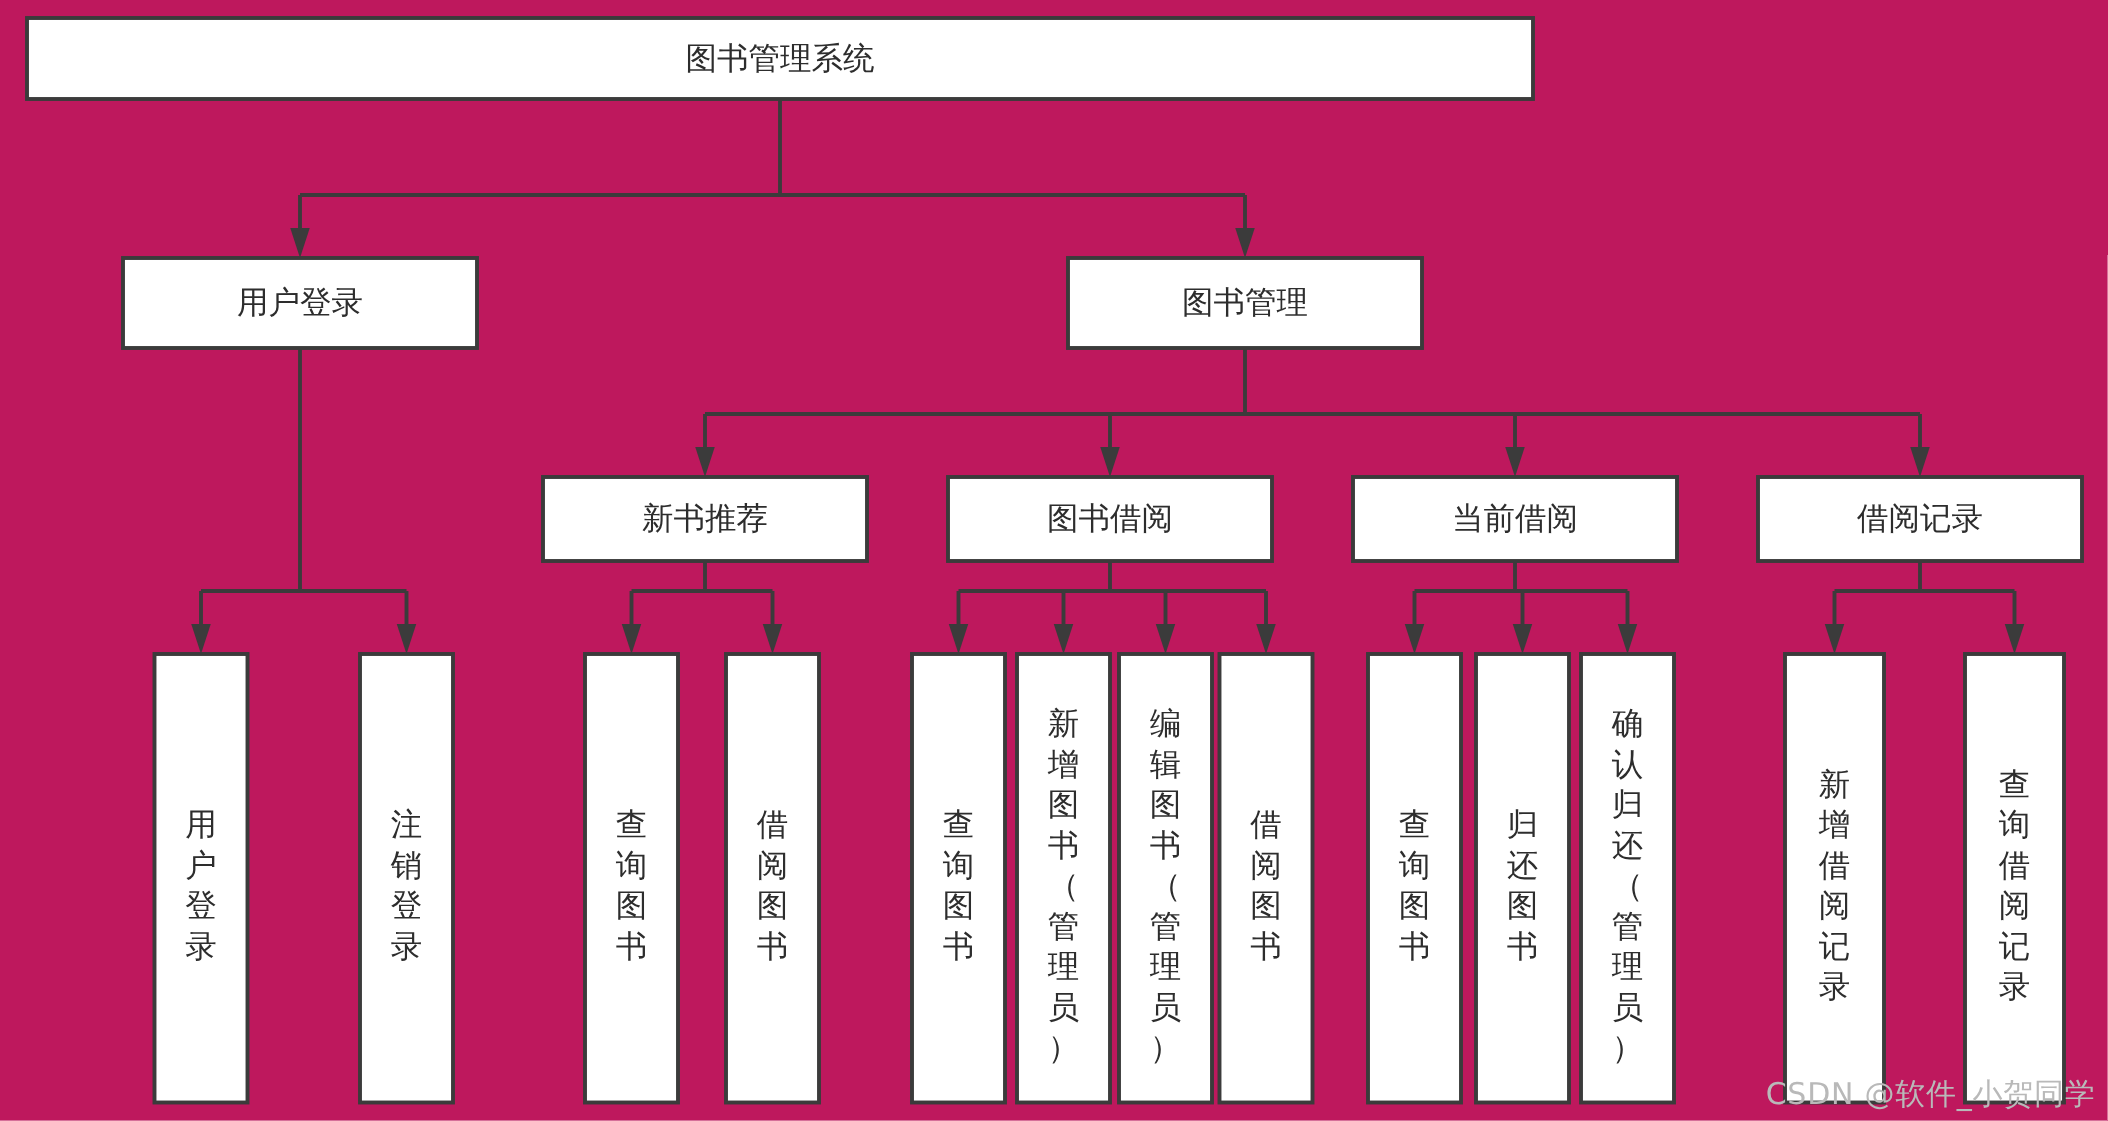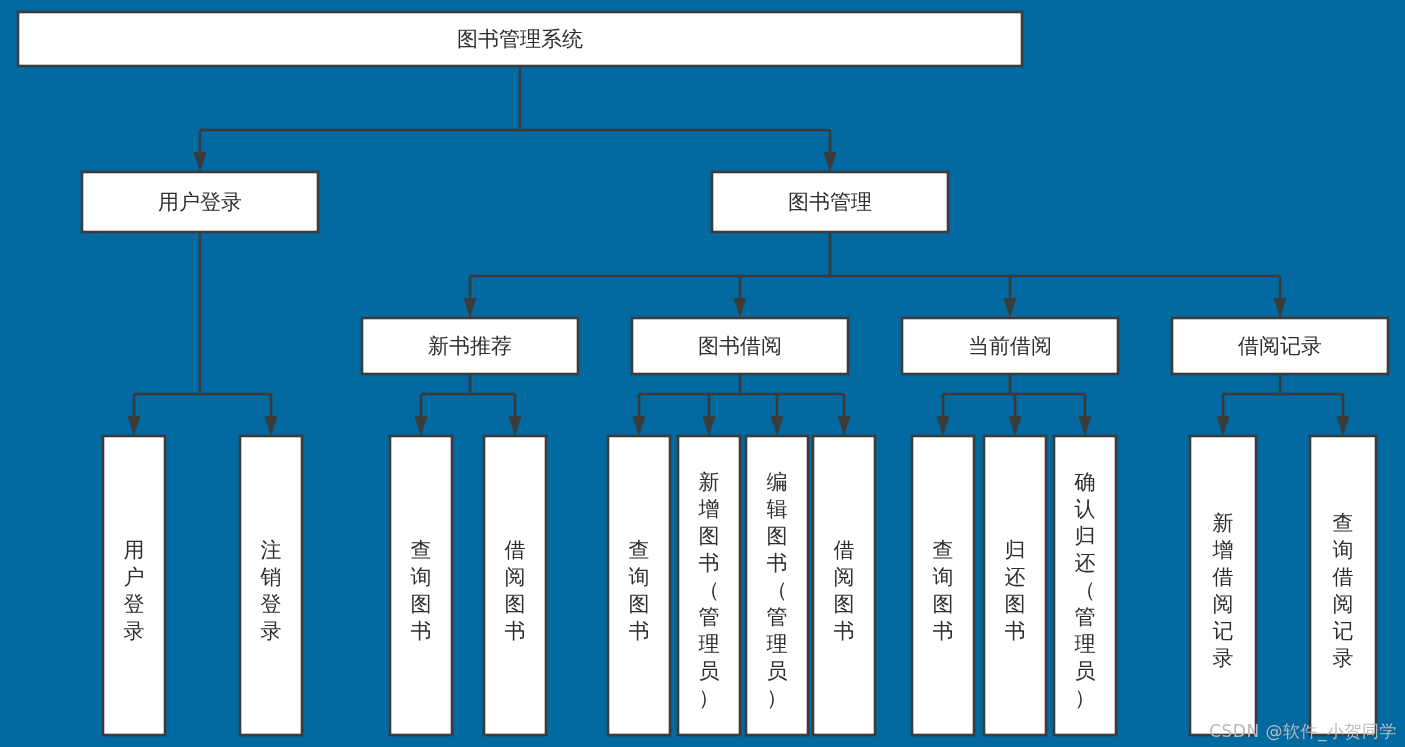--- a/index.html
+++ b/index.html
@@ -12,21 +12,21 @@
     width: 1405px;
     height: 747px;
     font-family: "DejaVu Sans", "Liberation Sans", sans-serif;
     overflow: hidden;
     position: relative;
   }
   #diagram-root {
     position: relative;
     width: 1405px;
     height: 747px;
-    background: #0369a1;
+    background: #be185d;
   }
   svg#diagram-svg {
     position: absolute;
     left: 0;
     top: 0;
     width: 1405px;
     height: 747px;
     display: block;
   }
   .node-box {
@@ -52,21 +52,21 @@
     dominant-baseline: middle;
   }
   .node-label.vertical-label {
     font-size: 21px;
   }
   .watermark-text {
     position: absolute;
     right: 8px;
     bottom: 4px;
     font-family: "DejaVu Sans", "Liberation Sans", sans-serif;
-    font-size: 17px;
+    font-size: 20px;
     color: #b9b9b9;
     letter-spacing: 0.5px;
     white-space: nowrap;
     pointer-events: none;
     user-select: none;
   }
 </style>
 </head>
 <body>
 

